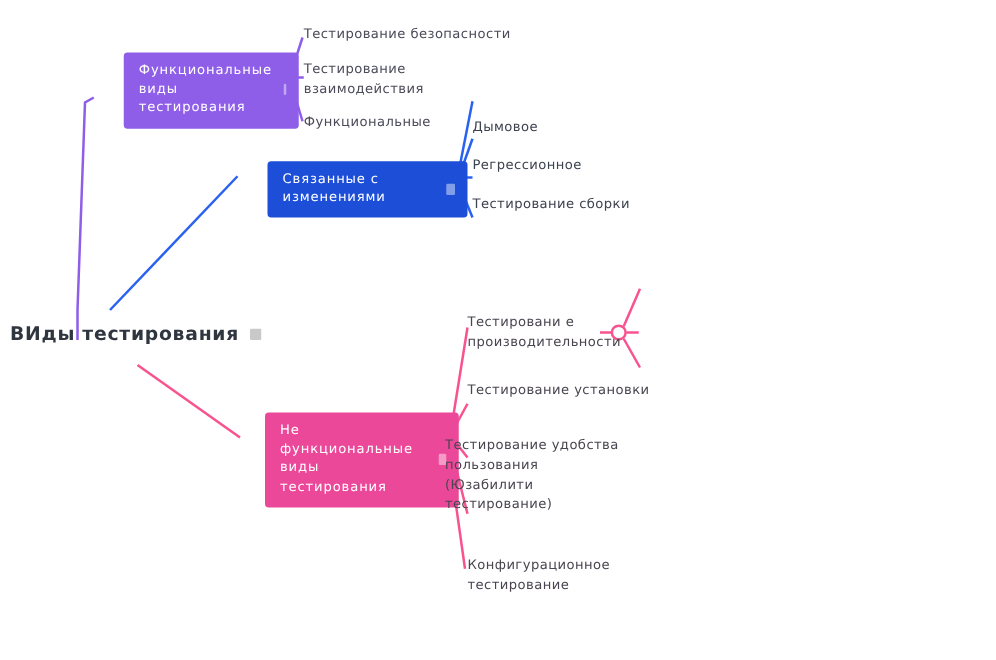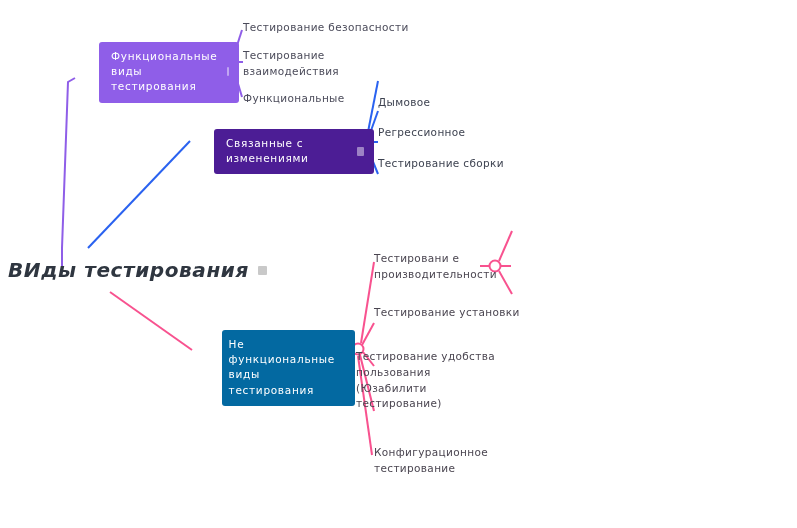--- a/index.html
+++ b/index.html
@@ -33,26 +33,25 @@
   }
   
   .root-node {
     left: 8px;
     top: 258px;
     display: flex;
     align-items: center;
     gap: 9px;
   }
   .root-label {
-    font-size: 20px;
+    font-size: 15px;
     font-weight: bold;
     color: #2f3640;
     letter-spacing: 0.6px;
     white-space: nowrap;
-    font-style: italic;
   }
   .marker {
     display: inline-block;
     width: 9px;
     height: 9px;
     background: #c9c9c9;
     border-radius: 1px;
   }
   .marker.light {
     background: rgba(255,255,255,0.45);
@@ -76,32 +75,32 @@
     white-space: pre-line;
   }
   .box-purple {
     background: #8f5ee8;
     left: 75px;
     top: 42px;
     width: 140px;
     min-height: 39px;
   }
   .box-blue {
-    background: #4c1d95;
+    background: #1d4ed8;
     left: 190px;
     top: 129px;
     width: 160px;
     min-height: 23px;
     align-items: center;
   }
   .box-pink {
-    background: #0369a1;
-    left: 198px;
+    background: #ec4899;
+    left: 188px;
     top: 330px;
-    width: 133px;
+    width: 155px;
     min-height: 37px;
   }
   
   .leaf {
     position: absolute;
     font-size: 10.5px;
     line-height: 1.5;
     white-space: pre-line;
     letter-spacing: 0.35px;
   }

